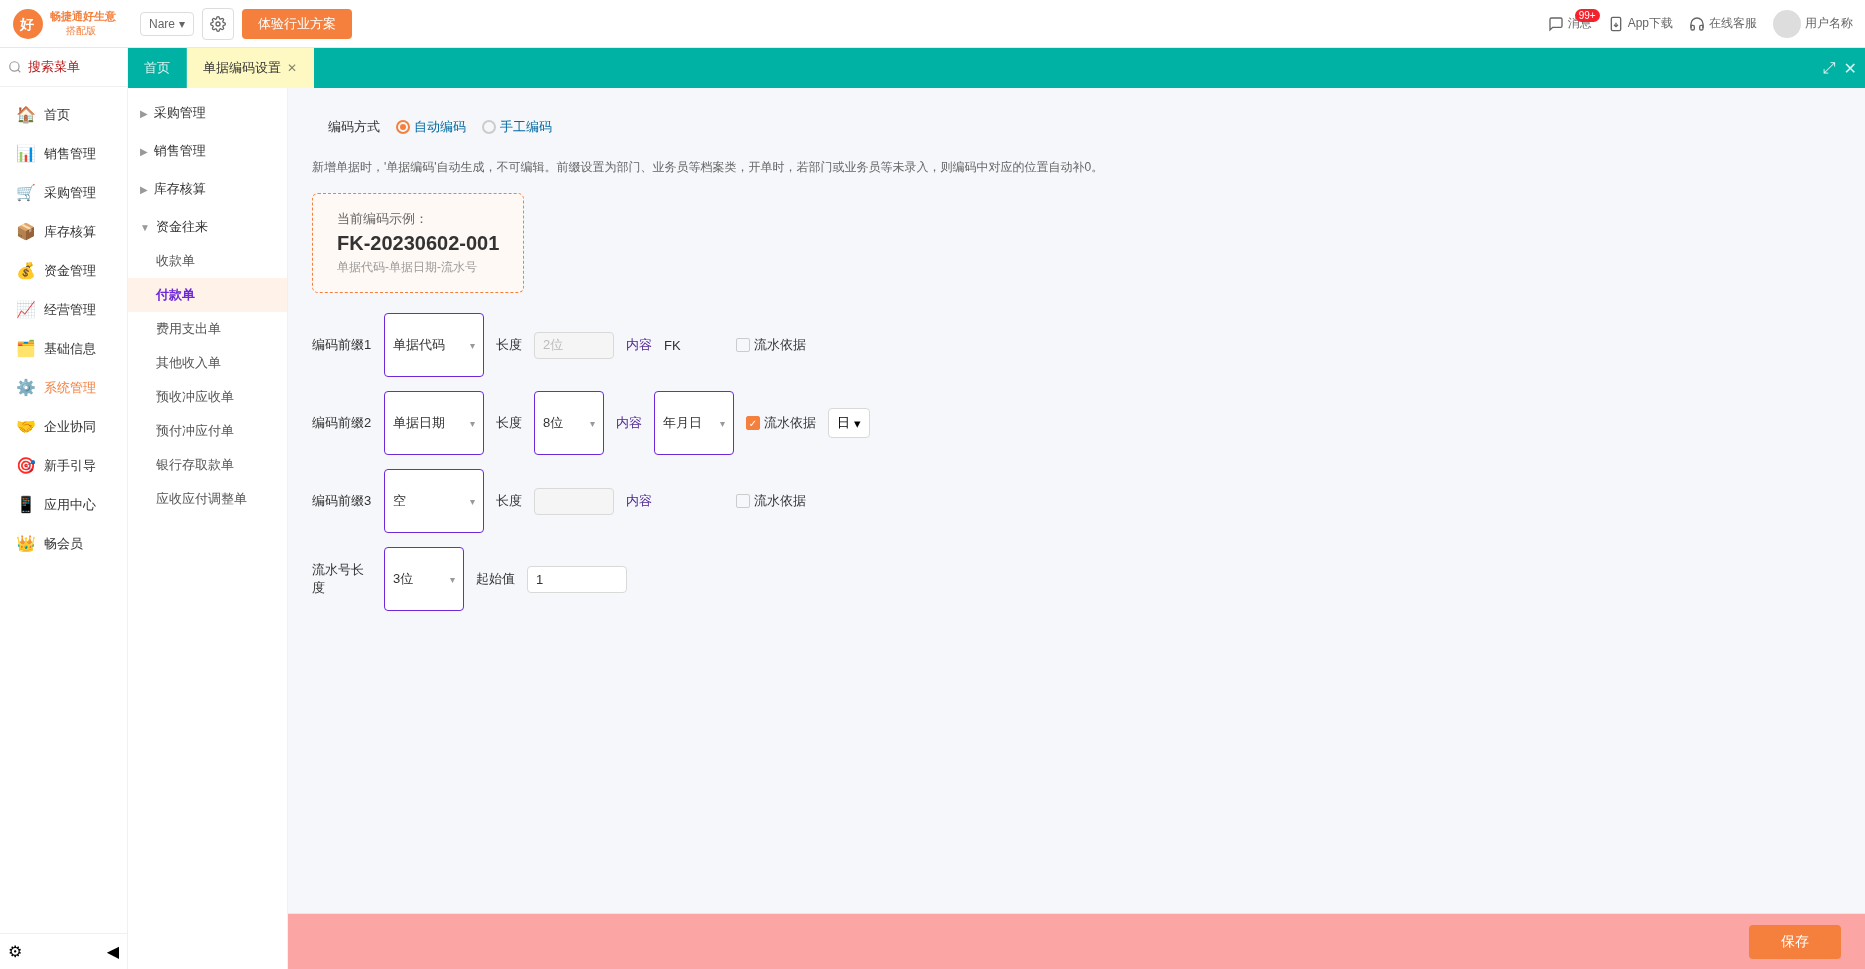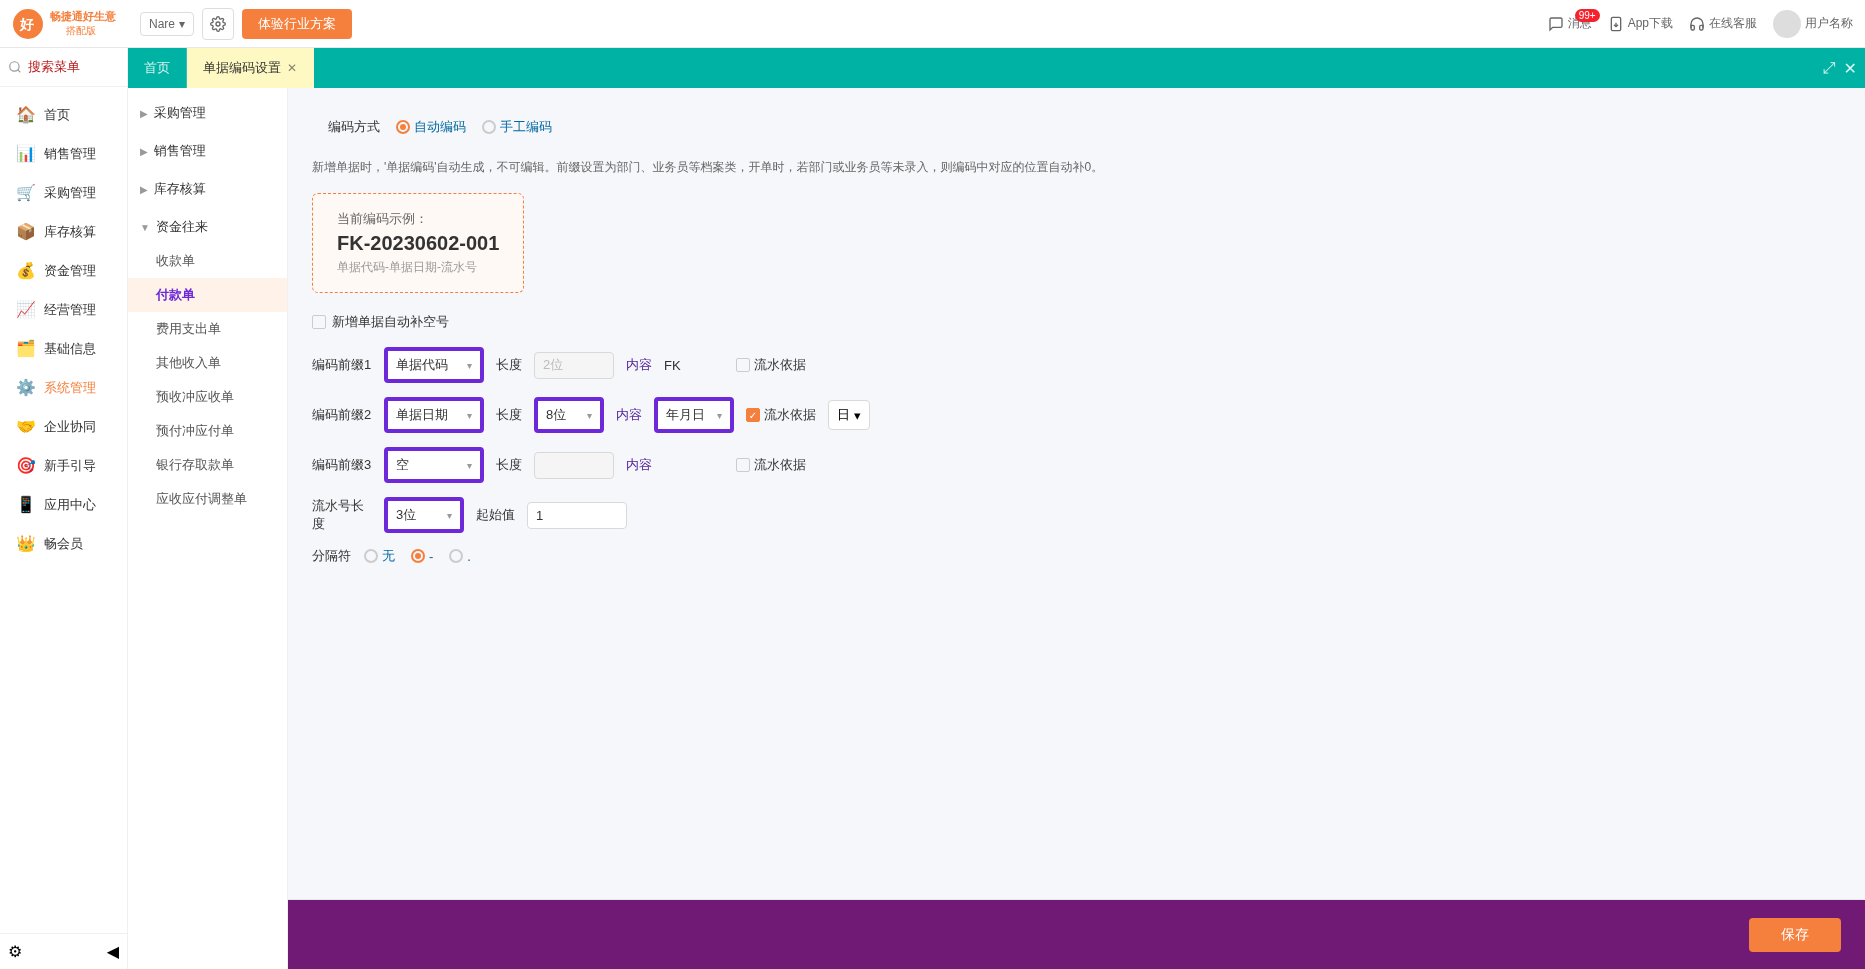--- a/index.html
+++ b/index.html
@@ -354,23 +354,23 @@
       gap: 12px;
       margin-bottom: 14px;
     }
     .config-label {
       font-size: 13px;
       color: #333;
       width: 60px;
       flex-shrink: 0;
     }
     .config-select {
-      border: 4px solid #6d28d9;
+      border: 1px solid #6d28d9;
       border-radius: 4px;
-      padding: 5px 8px;
+      padding: 22px 8px;
       background: #fff;
       font-size: 13px;
       color: #333;
       min-width: 100px;
       display: flex;
       align-items: center;
       justify-content: space-between;
       cursor: pointer;
     }
     .config-select .arrow-down {
@@ -450,22 +450,22 @@
       background: #fff;
       font-size: 13px;
       display: flex;
       align-items: center;
       gap: 4px;
       cursor: pointer;
     }
 
     
     .bottom-bar {
-      height: 70px;
-      background: #701a75;
+      height: 56px;
+      background: #fca5a5;
       border-top: 1px solid #e8e8e8;
       display: flex;
       align-items: center;
       justify-content: flex-end;
       padding: 9px 24px;
       flex-shrink: 0;
     }
     .save-btn {
       background: #f5803e;
       color: #fff;
@@ -677,24 +677,20 @@
           <div class="info-text">新增单据时，'单据编码'自动生成，不可编辑。前缀设置为部门、业务员等档案类，开单时，若部门或业务员等未录入，则编码中对应的位置自动补0。</div>
 
           
           <div class="example-box">
             <div style="font-size:13px;color:#666;margin-bottom:4px;">当前编码示例：</div>
             <div class="example-code">FK-20230602-001</div>
             <div class="example-desc">单据代码-单据日期-流水号</div>
           </div>
 
           
-          <div class="checkbox-row">
-            <div class="checkbox-box"></div>
-            <span>新增单据自动补空号</span>
-          </div>
 
           
           <div class="config-row">
             <span class="config-label">编码前缀1</span>
             <div class="config-select">
               <span>单据代码</span>
               <span class="arrow-down">▾</span>
             </div>
             <span class="len-label">长度</span>
             <input class="config-input disabled" value="2位" readonly="" style="width: 70px;">
@@ -755,37 +751,20 @@
             <span class="config-label">流水号长度</span>
             <div class="config-select" style="min-width:80px;">
               <span>3位</span>
               <span class="arrow-down">▾</span>
             </div>
             <span class="len-label">起始值</span>
             <input class="config-input" value="1" style="width: 100px;">
           </div>
 
           
-          <div class="separator-row">
-            <span class="separator-label">分隔符</span>
-            <div class="radio-group">
-              <label class="radio-item">
-                <div class="radio-circle"></div>
-                <span>无</span>
-              </label>
-              <label class="radio-item">
-                <div class="radio-circle checked"></div>
-                <span>-</span>
-              </label>
-              <label class="radio-item">
-                <div class="radio-circle"></div>
-                <span>.</span>
-              </label>
-            </div>
-          </div>
         </div>
 
         <div class="bottom-bar">
           <button class="save-btn">保存</button>
         </div>
       </div>
     </div>
   </div>
 </div>
 

